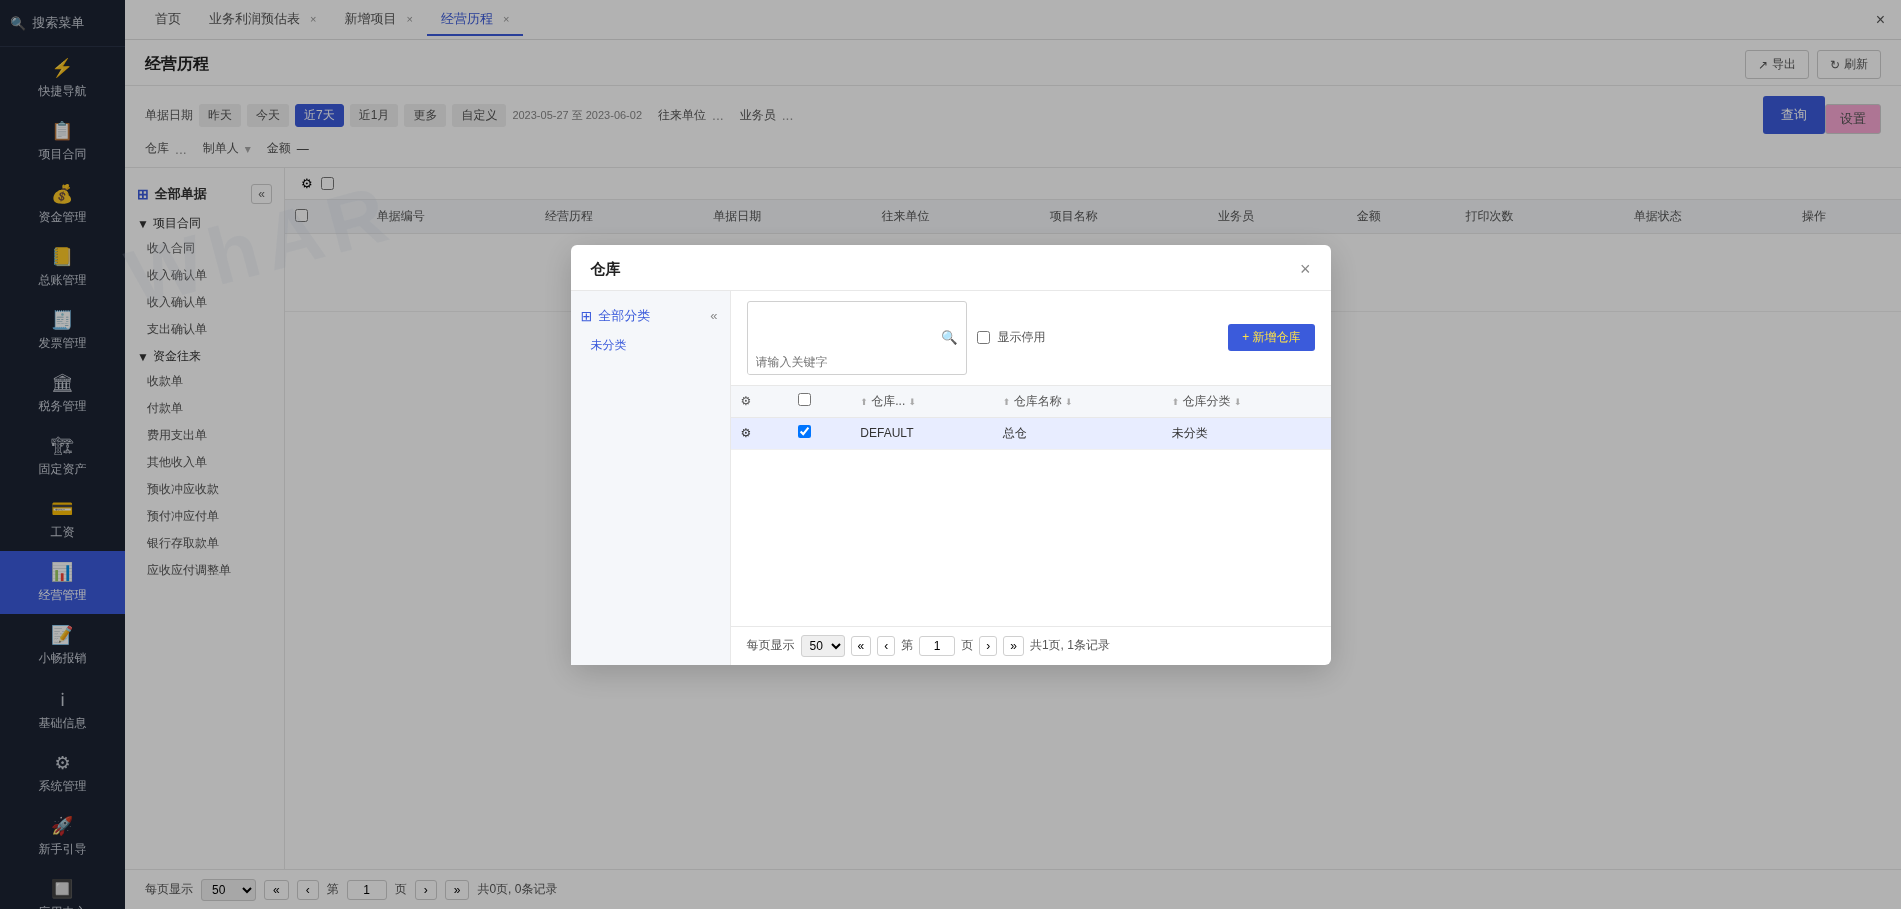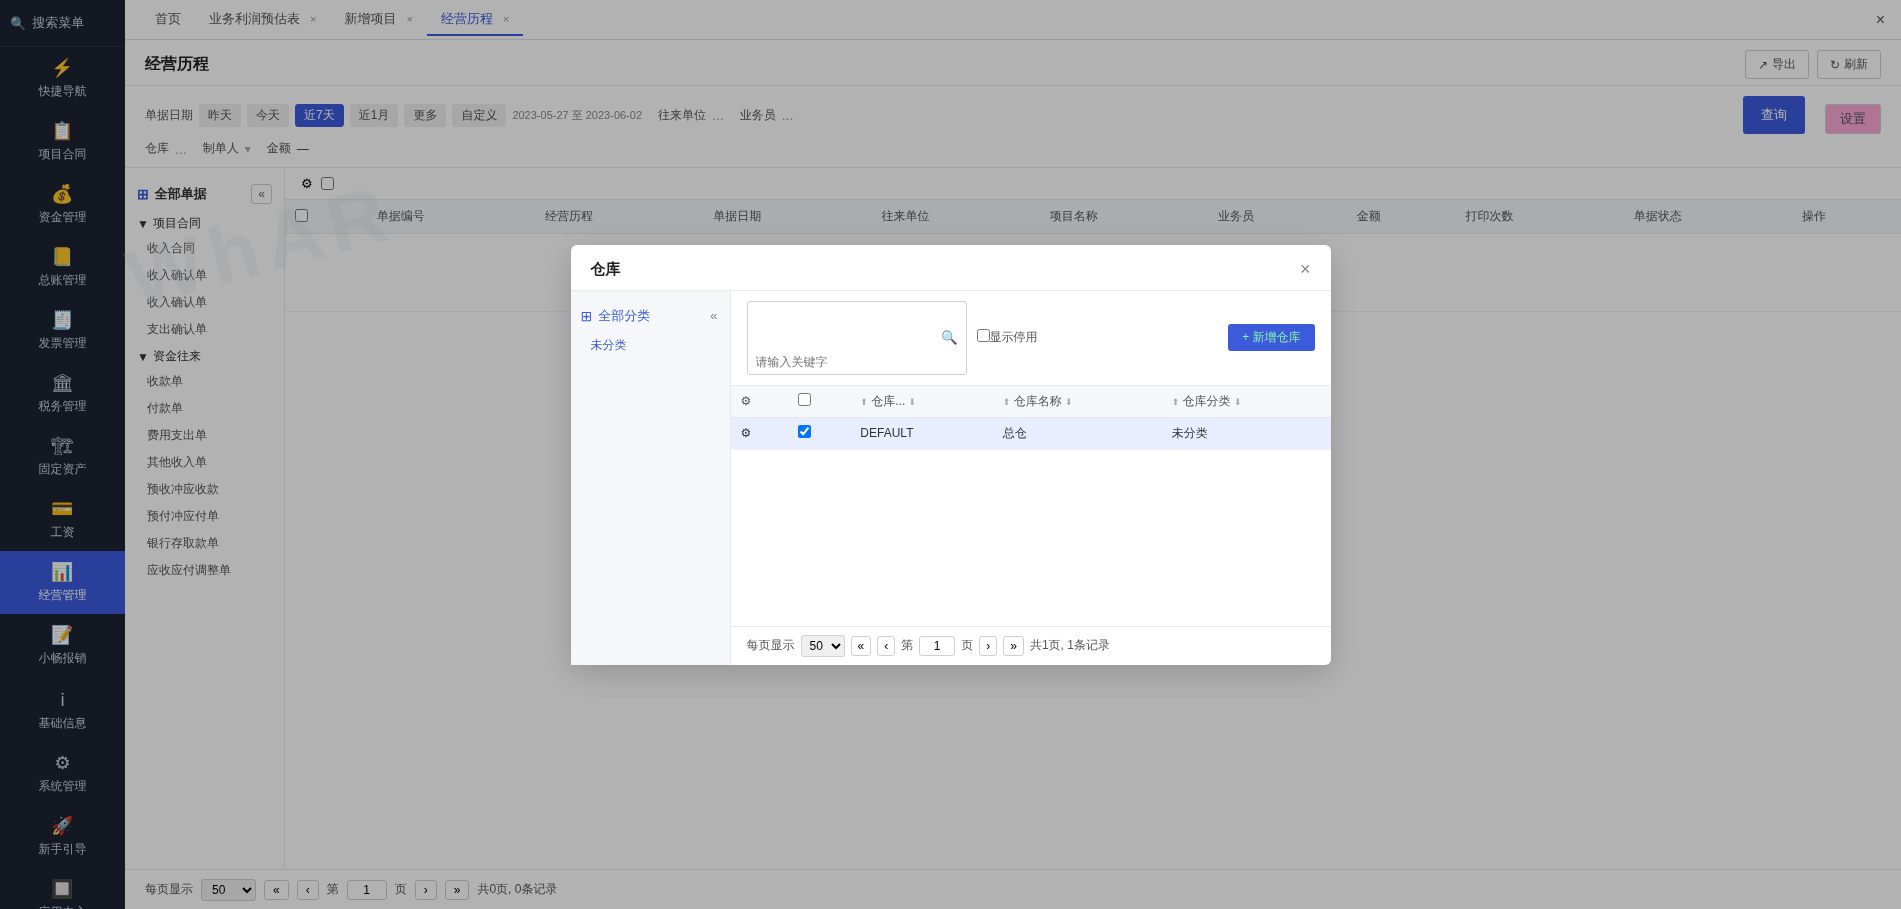--- a/index.html
+++ b/index.html
@@ -178,23 +178,23 @@
     .modal-search {
       display: flex; align-items: center; border: 1px solid #d0d0d0;
       border-radius: 3px; overflow: hidden; flex: 1; max-width: 220px;
     }
     .modal-search input {
       border: none; outline: none; padding: 5px 8px; font-size: 12px; width: 100%; margin-top: 48px;
     }
     .modal-search-btn {
       padding: 5px 8px; background: #fff; border: none; cursor: pointer; color: #888;
     }
-    .modal-checkbox { display: flex; align-items: flex-start; gap: 0; font-size: 12px; color: #555; }
+    .modal-checkbox { display: flex; align-items: center; gap: 8px; font-size: 12px; color: #555; }
     .btn-add-warehouse {
-      padding: 5px 14px; background: #3b5bdb; color: #86efac; border: none;
+      padding: 5px 14px; background: #3b5bdb; color: #fde047; border: none;
       border-radius: 3px; cursor: pointer; font-size: 12px; margin-left: auto;
       white-space: nowrap;
     }
     .modal-table-wrap { flex: 1; overflow: auto; }
     .modal-table { width: 100%; border-collapse: collapse; font-size: 12px; }
     .modal-table th {
       background: #f5f7fa; padding: 7px 10px; color: #555; font-weight: 500;
       border-bottom: 1px solid #e8e8e8; text-align: left; white-space: nowrap;
     }
     .modal-table td {
@@ -356,21 +356,21 @@
         <span class="date-range">2023-05-27 至 2023-06-02</span>
       </div>
       <div class="filter-item">
         <span class="filter-label">往来单位</span>
         <span class="filter-ellipsis">...</span>
       </div>
       <div class="filter-item">
         <span class="filter-label">业务员</span>
         <span class="filter-ellipsis">...</span>
       </div>
-      <div style="margin-left:auto; display:flex; gap:20px;">
+      <div style="margin-left:auto; display:flex; gap:0;">
         <button class="btn-query">查询</button>
         <button class="btn-setting">设置</button>
       </div>
     </div>
     <div class="filter-row2">
       <div class="filter-item">
         <span class="filter-label">仓库</span>
         <span class="filter-ellipsis">...</span>
       </div>
       <div class="filter-item">

